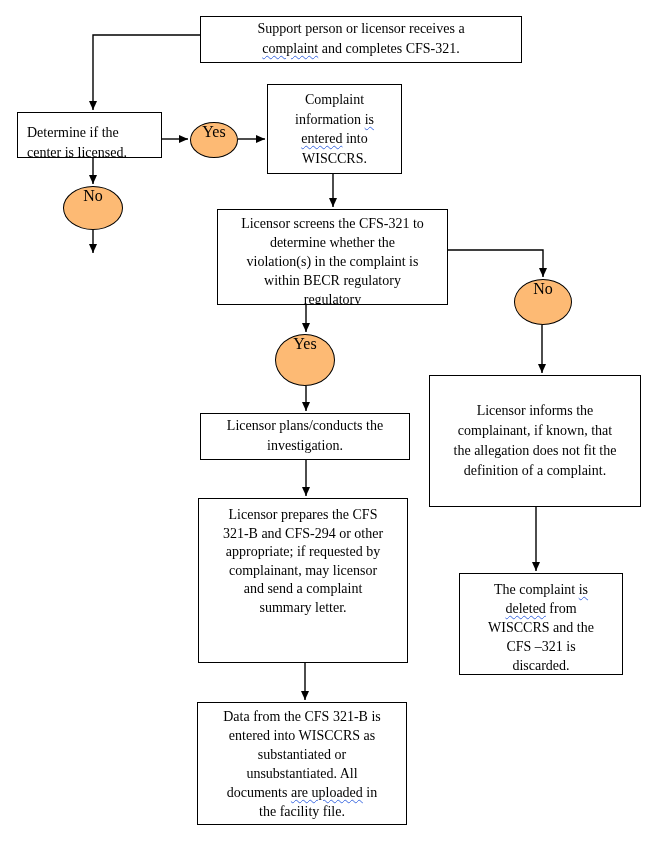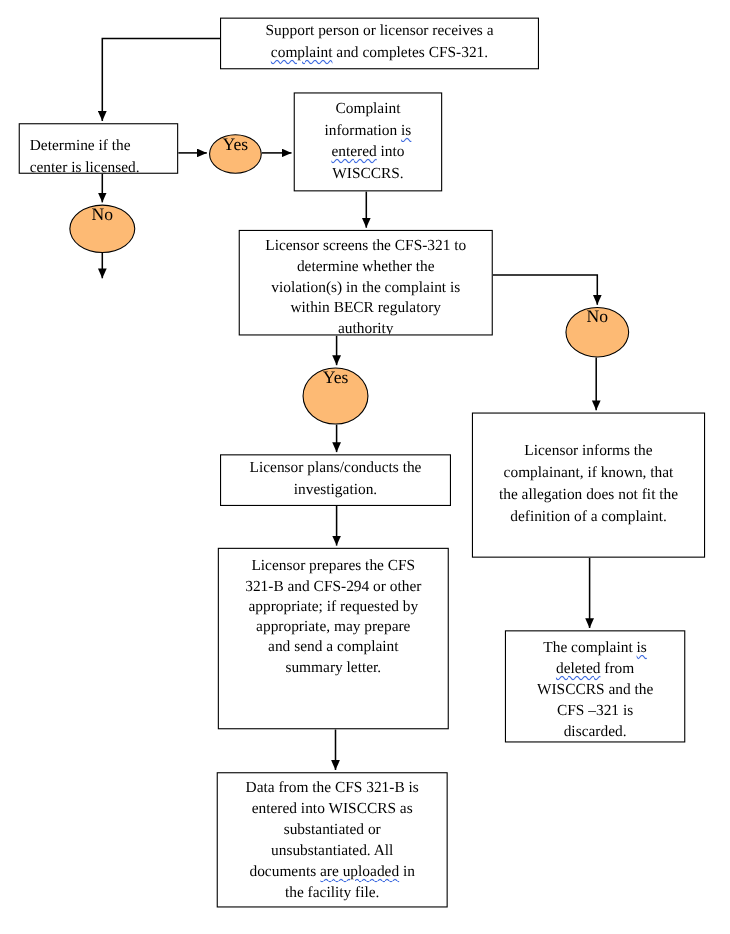--- a/index.html
+++ b/index.html
@@ -38,21 +38,21 @@
       <path d="M448,250 L543,250 L543,277" marker-end="url(#ah)"></path>
       <path d="M542,325 L542,373" marker-end="url(#ah)"></path>
       <path d="M536,507 L536,571" marker-end="url(#ah)"></path>
       <path d="M306,305 L306,332" marker-end="url(#ah)"></path>
       <path d="M306,386 L306,411" marker-end="url(#ah)"></path>
       <path d="M306,460 L306,496" marker-end="url(#ah)"></path>
       <path d="M305,663 L305,700" marker-end="url(#ah)"></path>
     </g>
   </svg>
 
-  <div class="box center" style="left:200px;top:16px;width:290px;height:47px;line-height:20px;padding-top:2px;">
+  <div class="box center" style="left:200px;top:16px;width:322px;height:47px;line-height:20px;padding-top:2px;">
       <div class="tline"><span>Support person or licensor receives a</span></div>
       <div class="tline"><span class="wavy">complaint</span><span> and completes CFS-321.</span></div>
     </div>
 
   <div class="box left" style="left:17px;top:112px;width:145px;height:46px;line-height:20px;padding:10px 4px 0 9px;">
       <div class="tline"><span>Determine if the</span></div>
       <div class="tline"><span>center is licensed.</span></div>
     </div>
 
   <div class="ellipse" style="left:190px;top:122px;width:48px;height:36px;">
@@ -69,21 +69,21 @@
   <div class="ellipse" style="left:63px;top:186px;width:60px;height:44px;">
     <span>No</span>
   </div>
 
 
   <div class="box center" style="left:217px;top:209px;width:231px;height:96px;line-height:19px;padding-top:4px;">
       <div class="tline"><span>Licensor screens the CFS-321 to</span></div>
       <div class="tline"><span>determine whether the</span></div>
       <div class="tline"><span>violation(s) in the complaint is</span></div>
       <div class="tline"><span>within BECR regulatory</span></div>
-      <div class="tline"><span>authority</span></div>
+      <div class="tline"><span>regulatory</span></div>
     </div>
 
   <div class="ellipse" style="left:514px;top:279px;width:58px;height:46px;">
     <span>No</span>
   </div>
 
   <div class="ellipse" style="left:275px;top:334px;width:60px;height:52px;">
     <span>Yes</span>
   </div>
 
@@ -104,21 +104,21 @@
 
   <div class="box center" style="left:200px;top:413px;width:210px;height:47px;line-height:20px;padding-top:2px;">
       <div class="tline"><span>Licensor plans/conducts the</span></div>
       <div class="tline"><span>investigation.</span></div>
     </div>
 
   <div class="box center" style="left:198px;top:498px;width:210px;height:165px;line-height:18.5px;padding-top:7px;">
       <div class="tline"><span>Licensor prepares the CFS</span></div>
       <div class="tline"><span>321-B and CFS-294 or other</span></div>
       <div class="tline"><span>appropriate; if requested by</span></div>
-      <div class="tline"><span>appropriate, may prepare</span></div>
+      <div class="tline"><span>complainant, may licensor</span></div>
       <div class="tline"><span>and send a complaint</span></div>
       <div class="tline"><span>summary letter.</span></div>
     </div>
 
   <div class="box center" style="left:197px;top:702px;width:210px;height:123px;line-height:19px;padding-top:4px;">
       <div class="tline"><span>Data from the CFS 321-B is</span></div>
       <div class="tline"><span>entered into WISCCRS as</span></div>
       <div class="tline"><span>substantiated or</span></div>
       <div class="tline"><span>unsubstantiated. All</span></div>
       <div class="tline"><span>documents </span><span class="wavy">are uploaded</span><span> in</span></div>

